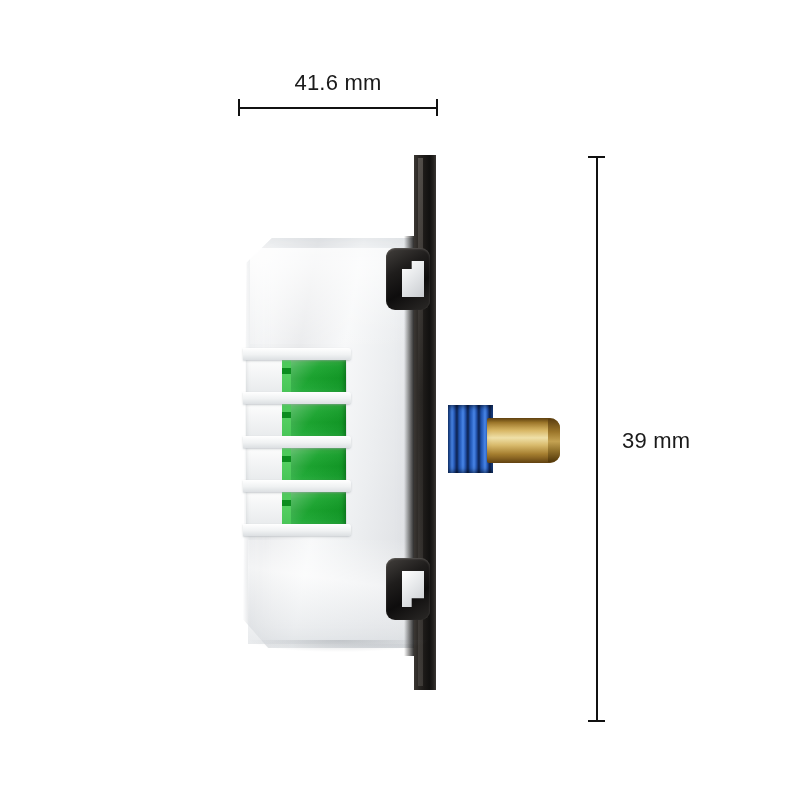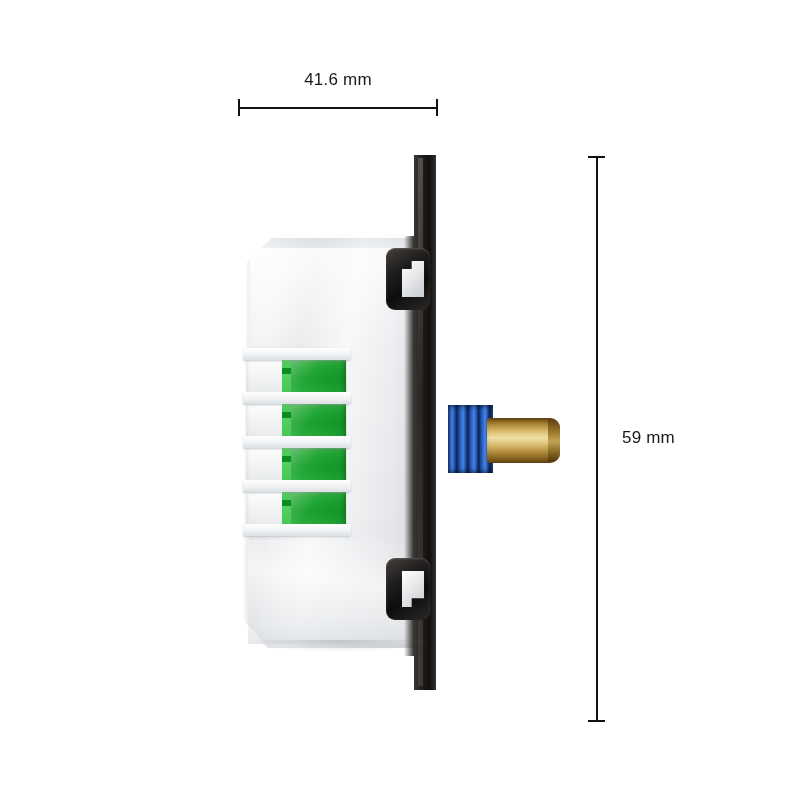--- a/index.html
+++ b/index.html
@@ -16,21 +16,21 @@
     width: 800px;
     height: 800px;
     background: #ffffff;
     overflow: hidden;
   }
 
   
   .dim-label {
     position: absolute;
     color: #1a1a1a;
-    font-size: 17px;
+    font-size: 22px;
     letter-spacing: 0.2px;
     white-space: nowrap;
     font-family: "Liberation Sans", sans-serif;
   }
   #dim-width-label {
     left: 238px;
     top: 70px;
     width: 200px;
     text-align: center;
   }
@@ -302,21 +302,21 @@
 <body>
 
 <div id="stage">
 
   <div class="dim-label" id="dim-width-label">41.6 mm</div>
 
   <div class="dim-line-h" style="left:238px; top:107px; width:200px;"></div>
   <div class="tick-v" style="left:238px; top:99px;"></div>
   <div class="tick-v" style="left:436px; top:99px;"></div>
 
-  <div class="dim-label" id="dim-height-label">59 mm</div>
+  <div class="dim-label" id="dim-height-label">39 mm</div>
 
   <div class="dim-line-v" style="left:596px; top:156px; height:566px;"></div>
   <div class="tick-h" style="left:588px; top:156px;"></div>
   <div class="tick-h" style="left:588px; top:720px;"></div>
 
   <div id="body-white"></div>
   <div id="body-edge-left"></div>
   <div id="body-sheen-top"></div>
   <div id="body-sheen-bottom"></div>
 

